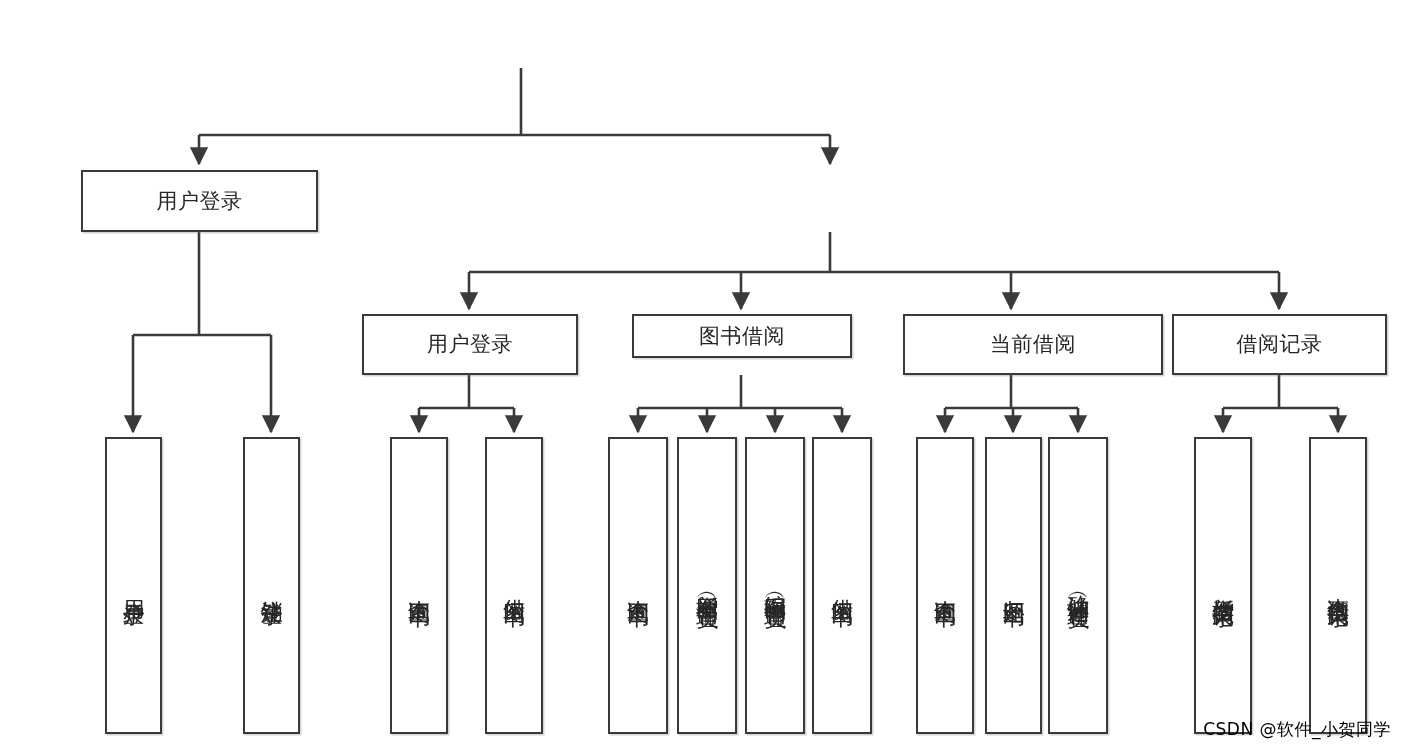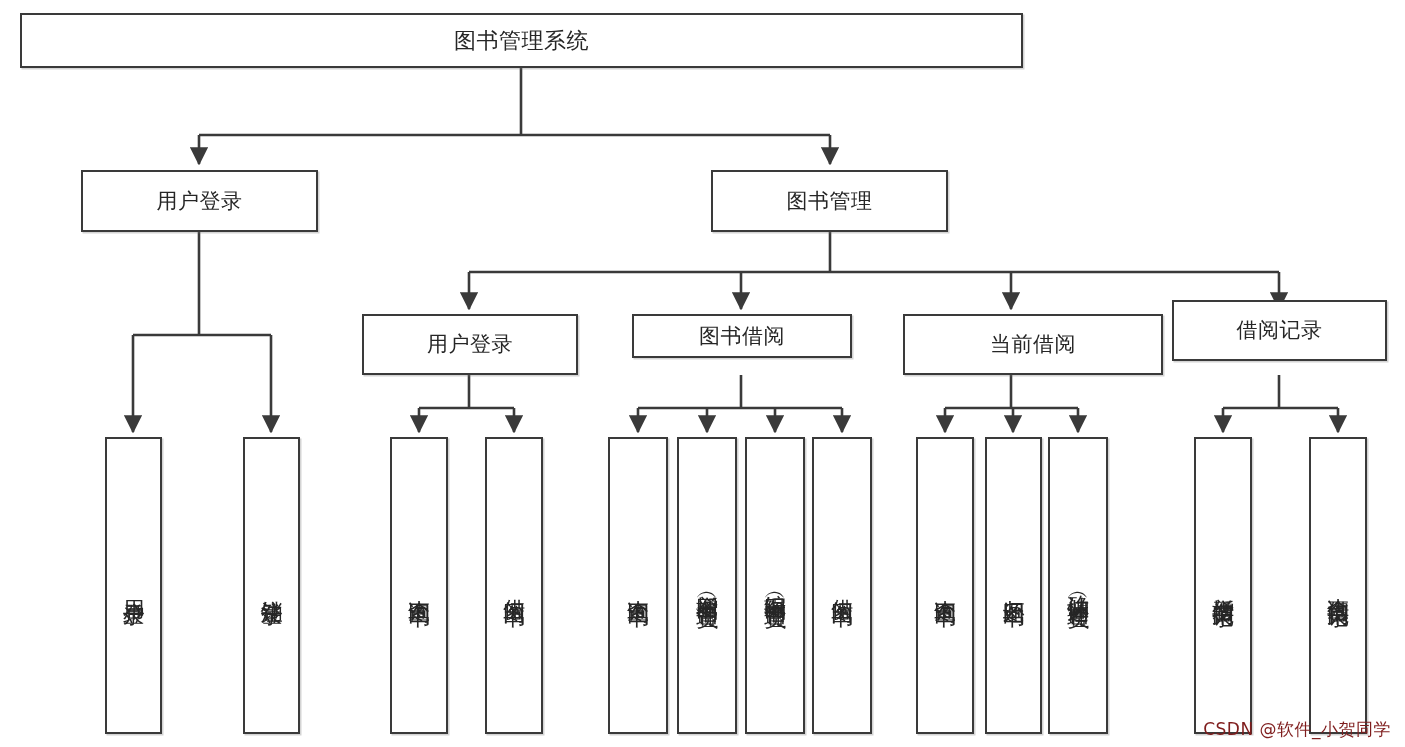--- a/index.html
+++ b/index.html
@@ -62,21 +62,21 @@
     font-size: 22px;
     line-height: 1.12;
     letter-spacing: 2px;
     white-space: nowrap;
   }
   #watermark {
     position: absolute;
     right: 14px;
     bottom: 6px;
     font-size: 17px;
-    color: #7f1d1d;
+    color: #000000;
     letter-spacing: 0.5px;
     white-space: nowrap;
     user-select: none;
   }
 </style>
 </head>
 <body>
 
 <div id="canvas">
 
@@ -124,45 +124,39 @@
       <path d="M 1013 408 L 1013 432" marker-end="url(#arrow)"></path>
       <path d="M 1078 408 L 1078 432" marker-end="url(#arrow)"></path>
 
       <path d="M 1279 375 L 1279 408"></path>
       <path d="M 1223 408 L 1338 408"></path>
       <path d="M 1223 408 L 1223 432" marker-end="url(#arrow)"></path>
       <path d="M 1338 408 L 1338 432" marker-end="url(#arrow)"></path>
     </g>
   </svg>
 
-  <div class="node h root" style="left:20px; top:13px; width:1003px; height:55px;">
-    <span class="label">图书管理系统</span>
-  </div>
 
   <div class="node h" style="left:81px; top:170px; width:237px; height:62px;">
     <span class="label">用户登录</span>
   </div>
 
-  <div class="node h" style="left:711px; top:170px; width:237px; height:62px;">
-    <span class="label">图书管理</span>
-  </div>
 
   <div class="node h" style="left:362px; top:314px; width:216px; height:61px;">
     <span class="label">用户登录</span>
   </div>
 
   <div class="node h" style="left:632px; top:314px; width:220px; height:44px;">
     <span class="label">图书借阅</span>
   </div>
 
   <div class="node h" style="left:903px; top:314px; width:260px; height:61px;">
     <span class="label">当前借阅</span>
   </div>
 
-  <div class="node h" style="left:1172px; top:300px; width:215px; height:61px;">
+  <div class="node h" style="left:1172px; top:314px; width:215px; height:61px;">
     <span class="label">借阅记录</span>
   </div>
 
   <div class="node v" style="left:105px; top:437px; width:57px; height:297px;">
     <span class="label">用户登录</span>
   </div>
 
   <div class="node v" style="left:243px; top:437px; width:57px; height:297px;">
     <span class="label">注销登录</span>
   </div>

